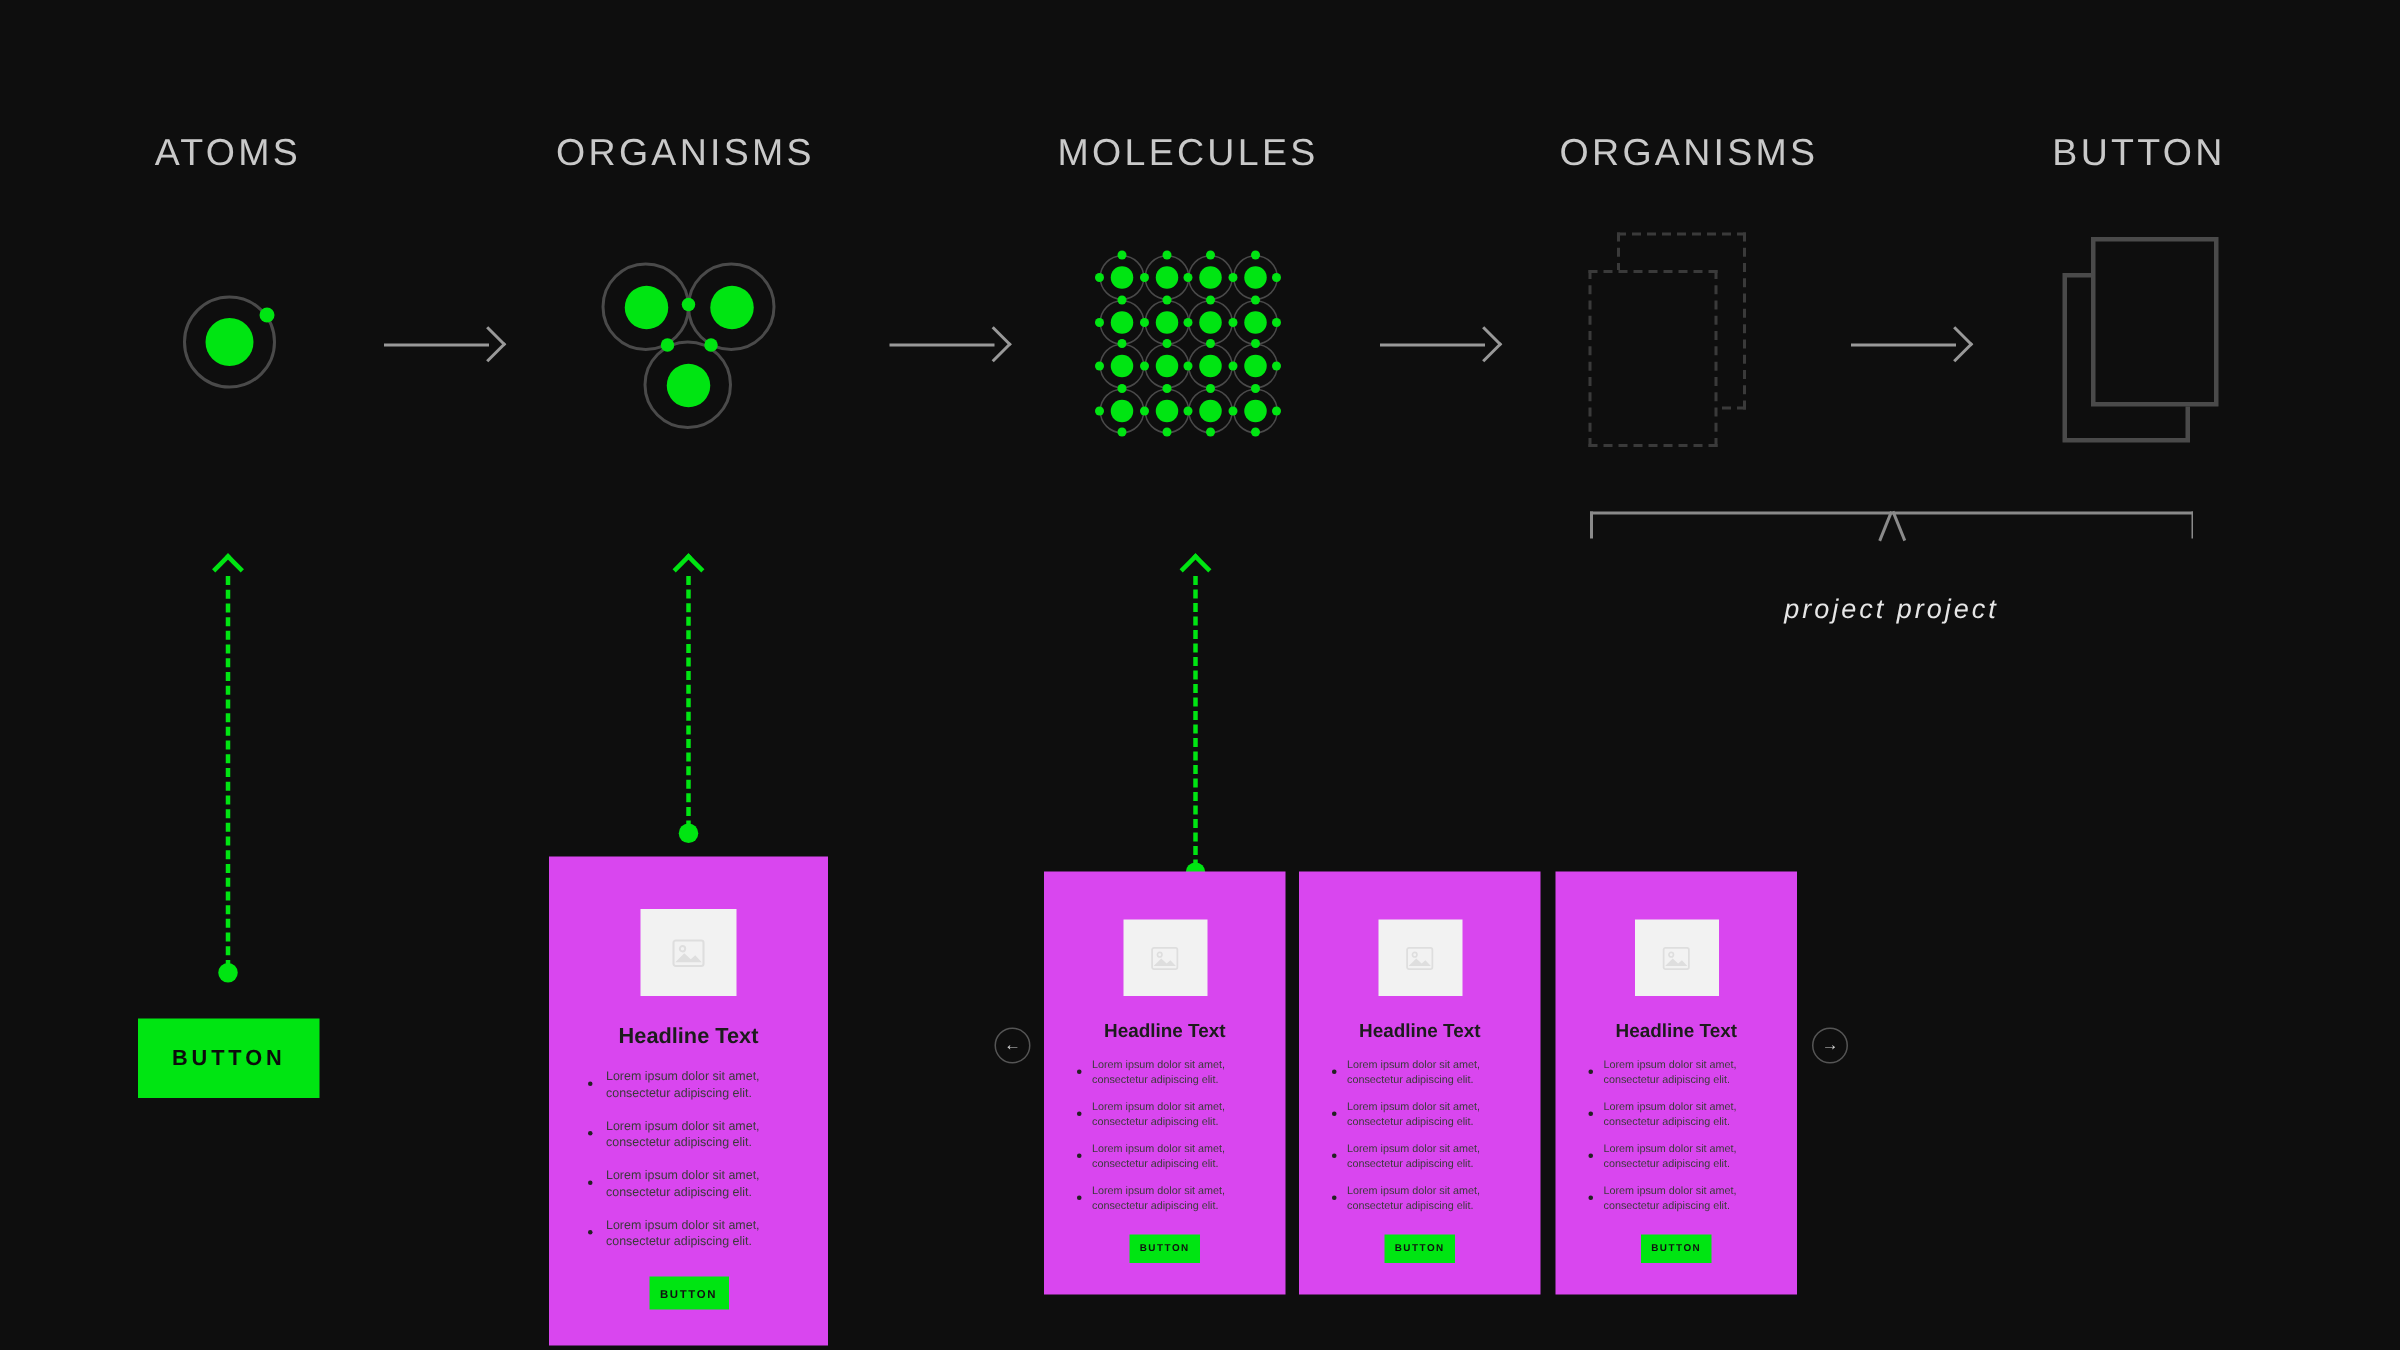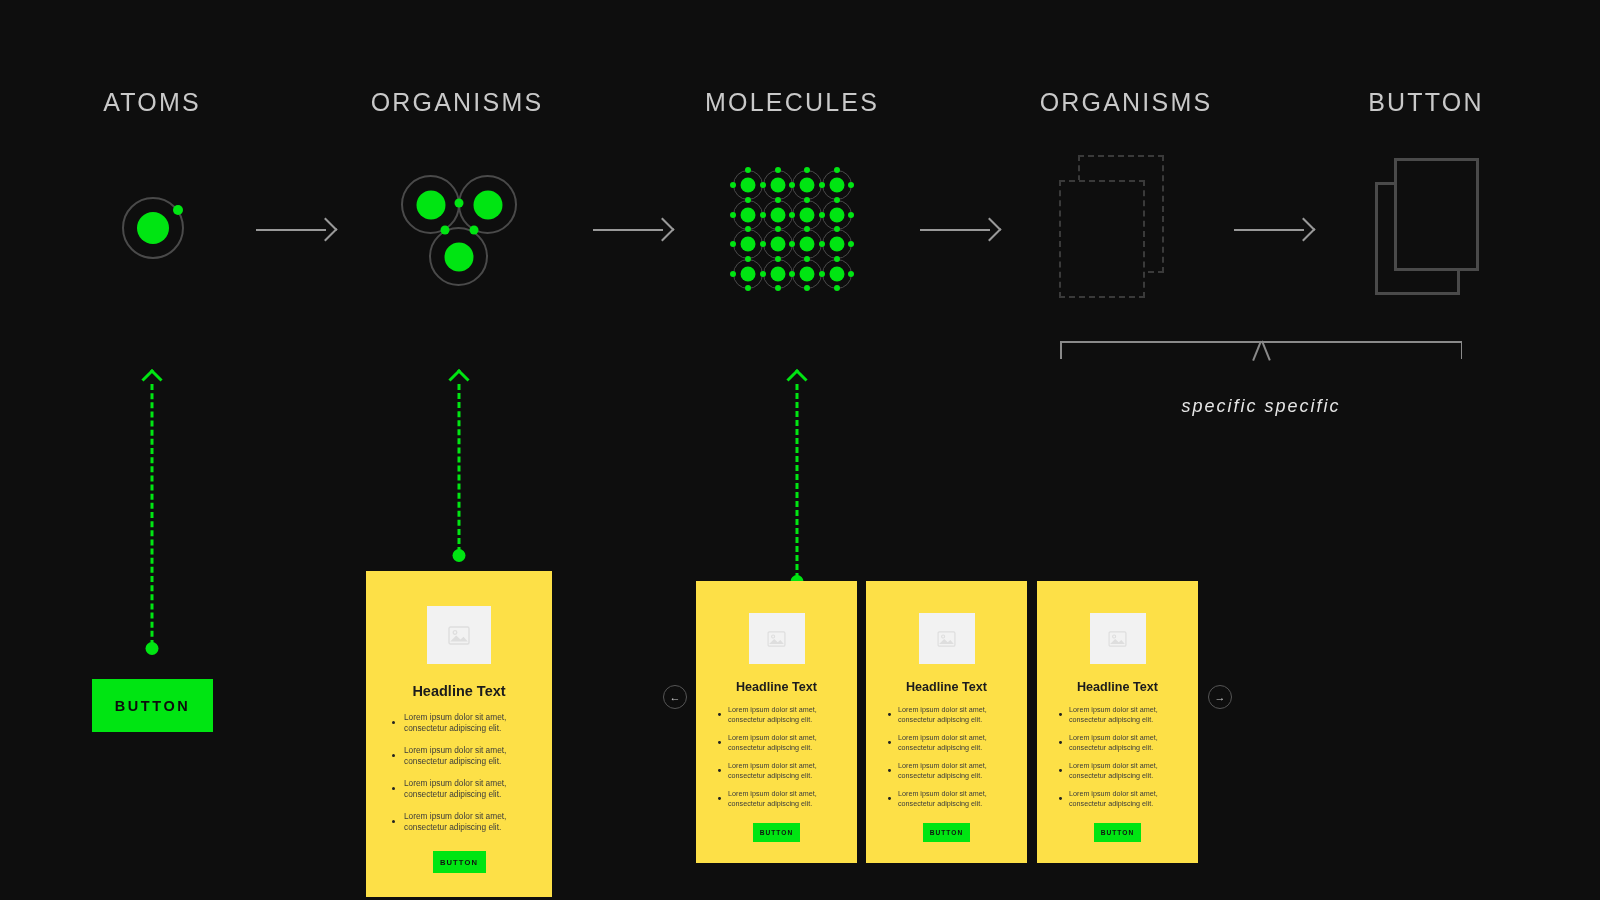--- a/index.html
+++ b/index.html
@@ -118,21 +118,21 @@
   .connector .enddot {
     position: absolute; left: 50%; bottom: 0;
     width: 13px; height: 13px; border-radius: 50%;
     background: var(--grn);
     transform: translateX(-50%);
   }
 
   
   .card {
     position: absolute;
-    background: #fde047;
+    background: #d946ef;
     display: flex; flex-direction: column; align-items: center;
   }
   .img-ph {
     background: #f2f2f2;
     display: flex; align-items: center; justify-content: center;
   }
   .img-ph svg { opacity: .45; }
   .card-title {
     font-weight: bold;
     color: #1c1c1c;
@@ -367,21 +367,21 @@
     <div class="solid-box" style="left:1375px; top:182px; width:85px; height:113px;"></div>
     <div class="solid-box" style="left:1394px; top:158px; width:85px; height:113px;"></div>
   </div>
 
   <div class="brace" style="left:1060px; top:341px; width:402px;">
     <div class="top"></div>
     <div class="cap" style="left:0"></div>
     <div class="cap" style="right:0"></div>
     <div class="notch"></div>
   </div>
-  <div class="brace-label" style="left:1261px; top:396px;">specific specific</div>
+  <div class="brace-label" style="left:1261px; top:396px;">project project</div>
 
   <div class="connector" style="left:137px; top:372px; width:30px; height:283px;">
     <div class="chev"></div>
     <div class="line"></div>
     <div class="enddot"></div>
   </div>
   <div class="connector" style="left:444px; top:372px; width:30px; height:190px;">
     <div class="chev"></div>
     <div class="line"></div>
     <div class="enddot"></div>

